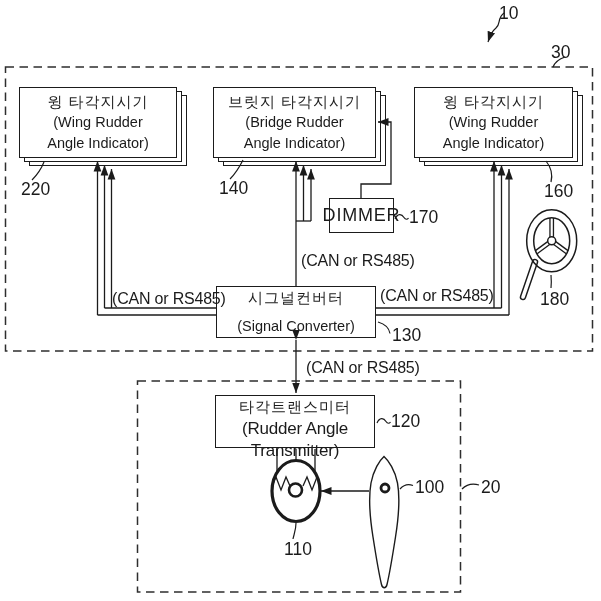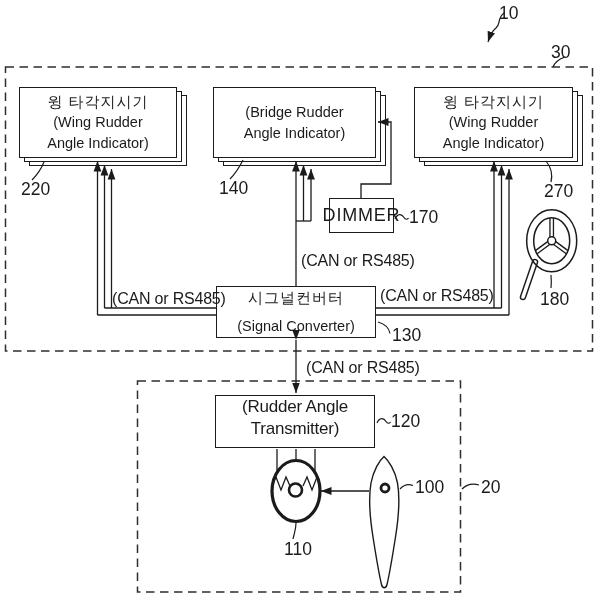--- a/index.html
+++ b/index.html
@@ -43,20 +43,21 @@
       <div class="ko">윙 타각지시기</div>
       <div class="en">(Wing Rudder</div>
       <div class="en">Angle Indicator)</div>
     </div>
   </div>
 
   <div class="box ind" style="left:213px;top:87px;width:163px;height:71px">
     <i class="ly l2"></i>
     <i class="ly l3"></i>
     <div class="face">
+      <div class="ko">브릿지 타각지시기</div>
       <div class="en">(Bridge Rudder</div>
       <div class="en">Angle Indicator)</div>
     </div>
   </div>
 
   <div class="box ind" style="left:414px;top:87px;width:159px;height:71px">
     <i class="ly l2"></i>
     <i class="ly l3"></i>
     <div class="face">
       <div class="ko">윙 타각지시기</div>
@@ -73,29 +74,30 @@
 
   <div class="box two" style="left:216px;top:286px;width:160px;height:52px">
     <div class="face">
       <div class="ko">시그널컨버터</div>
       <div class="en">(Signal Converter)</div>
     </div>
   </div>
 
   <div class="box two" style="left:215px;top:395px;width:160px;height:53px">
     <div class="face">
+      <div class="ko">타각트랜스미터</div>
       <div class="small-en">(Rudder Angle Transmitter)</div>
     </div>
   </div>
 
   <div class="ref" style="left:499px;top:3px">10</div>
   <div class="ref" style="left:551px;top:42px">30</div>
   <div class="ref" style="left:21px;top:179px">220</div>
   <div class="ref" style="left:219px;top:178px">140</div>
-  <div class="ref" style="left:544px;top:181px">270</div>
+  <div class="ref" style="left:544px;top:181px">160</div>
   <div class="ref" style="left:409px;top:207px">170</div>
   <div class="ref" style="left:392px;top:325px">130</div>
   <div class="ref" style="left:391px;top:411px">120</div>
   <div class="ref" style="left:284px;top:539px">110</div>
   <div class="ref" style="left:415px;top:477px">100</div>
   <div class="ref" style="left:481px;top:477px">20</div>
   <div class="ref" style="left:540px;top:289px">180</div>
 
   <div class="bus" style="left:112px;top:290px">(CAN or RS485)</div>
   <div class="bus" style="left:301px;top:252px">(CAN or RS485)</div>

